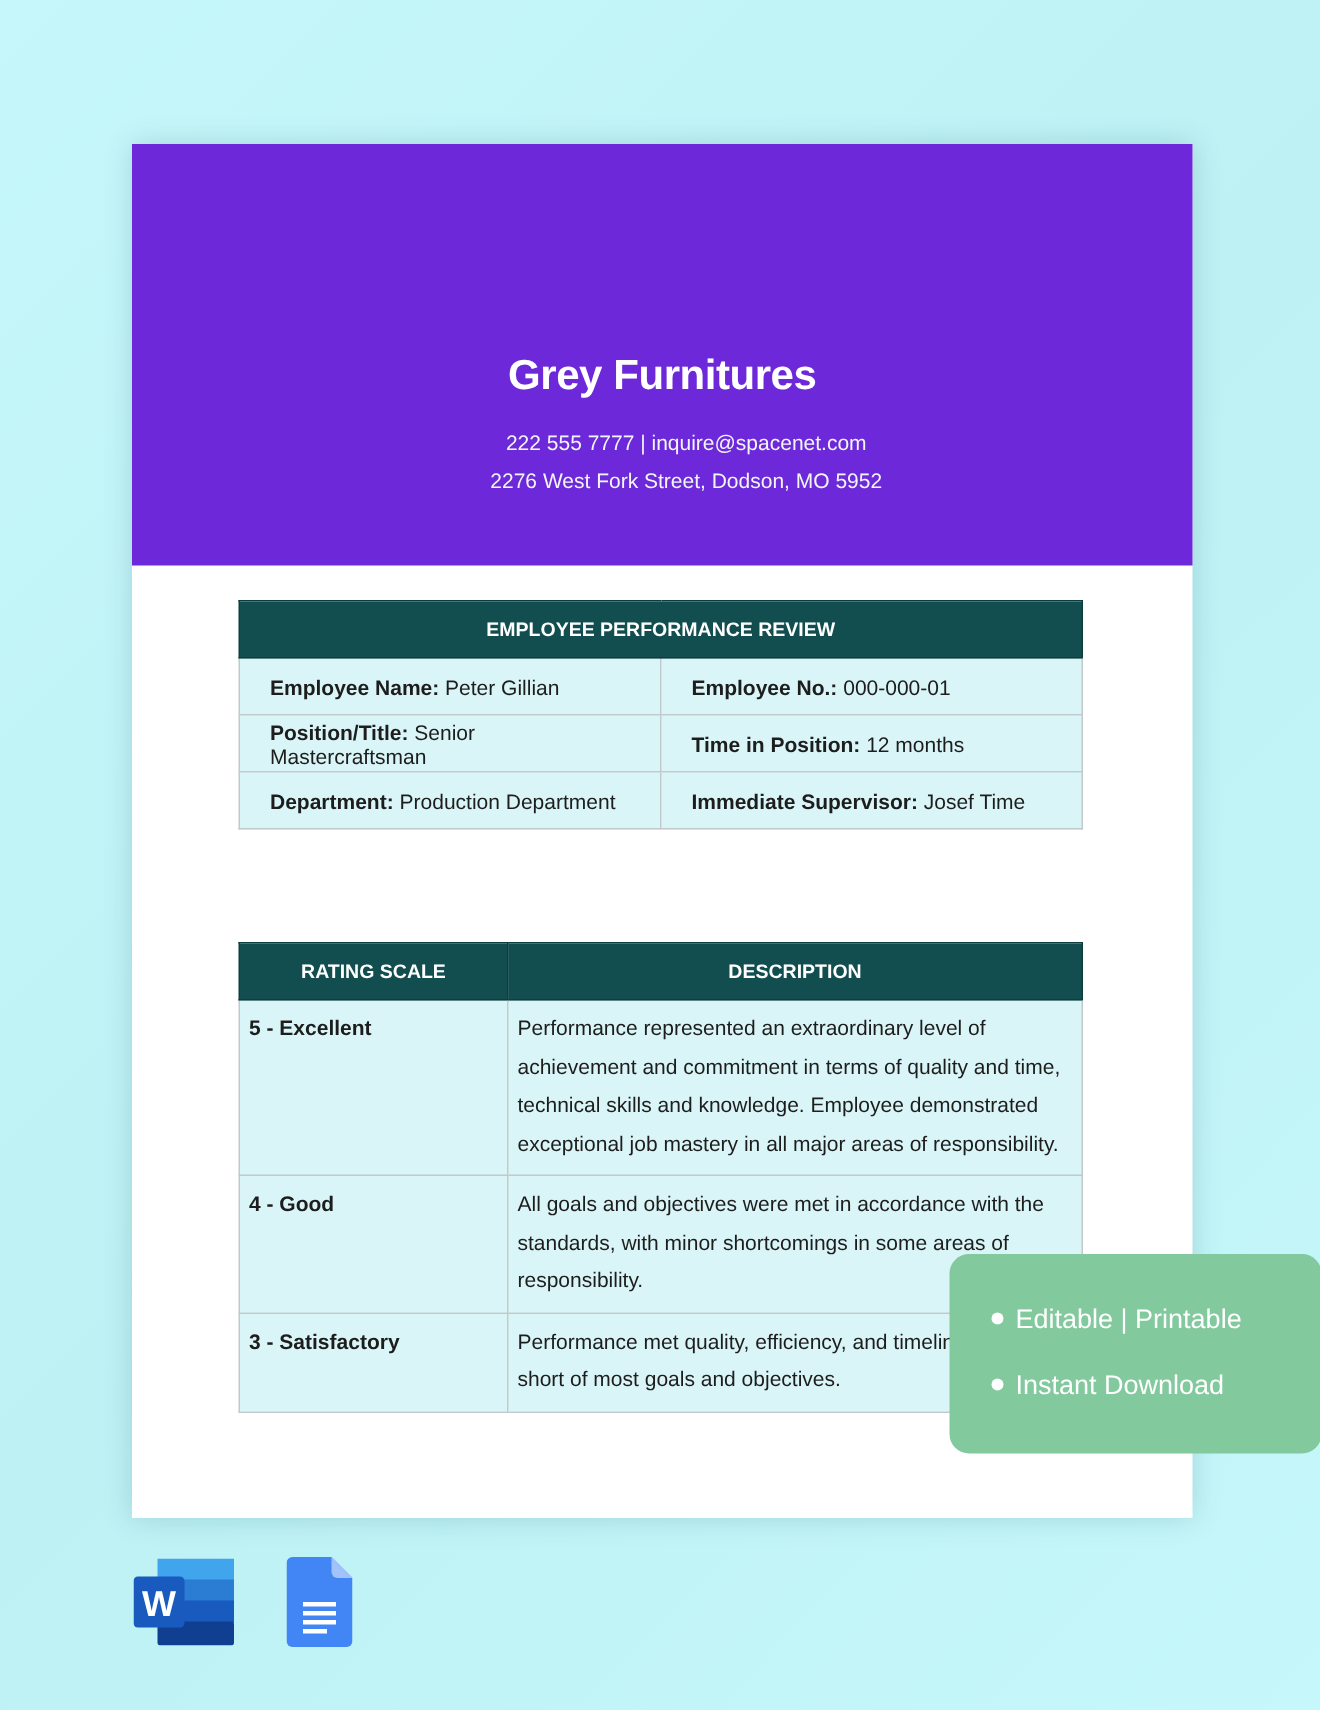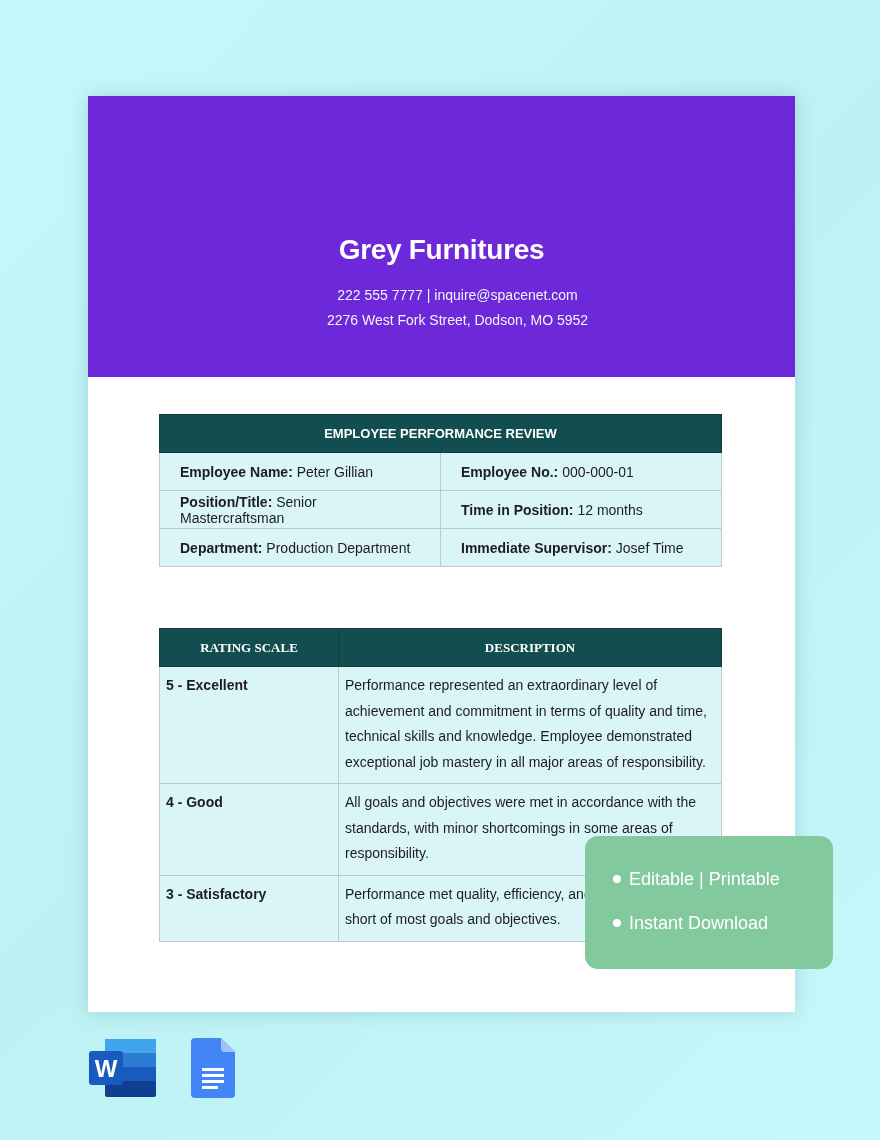--- a/index.html
+++ b/index.html
@@ -55,30 +55,30 @@
       height: 38px;
       vertical-align: middle;
     }
     .tbl td {
       background: #d9f5f7;
       border: 1px solid #c2c9ca;
       padding: 0 20px;
       vertical-align: middle;
       height: 38px;
     }
-    .info-tbl { top: 318px; }
+    .info-tbl { top: 304px; }
     .info-tbl td { width: 50%; }
     .info-tbl td b { font-weight: bold; }
     .rating-tbl { top: 532px; }
-    .rating-tbl th { height: 38px; font-family: Liberation Serif, serif; }
+    .rating-tbl th { height: 38px; }
     .rating-tbl td { vertical-align: top; padding: 6px 6px 8px 6px; line-height: 25.5px; }
     .rating-tbl td.scale { width: 179px; font-weight: bold; margin-left: 24px; }
     .badge {
       position: absolute;
-      left: 585px; top: 836px;
+      left: 633px; top: 836px;
       width: 248px; height: 133px;
       background: #82c99e;
       border-radius: 13px;
       color: #ffffff;
       font-size: 18px;
       padding-top: 31px;
       padding-left: 28px;
     }
     .badge-item { height: 44px; line-height: 24px; display: flex; align-items: flex-start; }
     .dot { display: inline-block; width: 8px; height: 8px; border-radius: 50%; background: #fff; margin: 8px 8px 0 0; }

